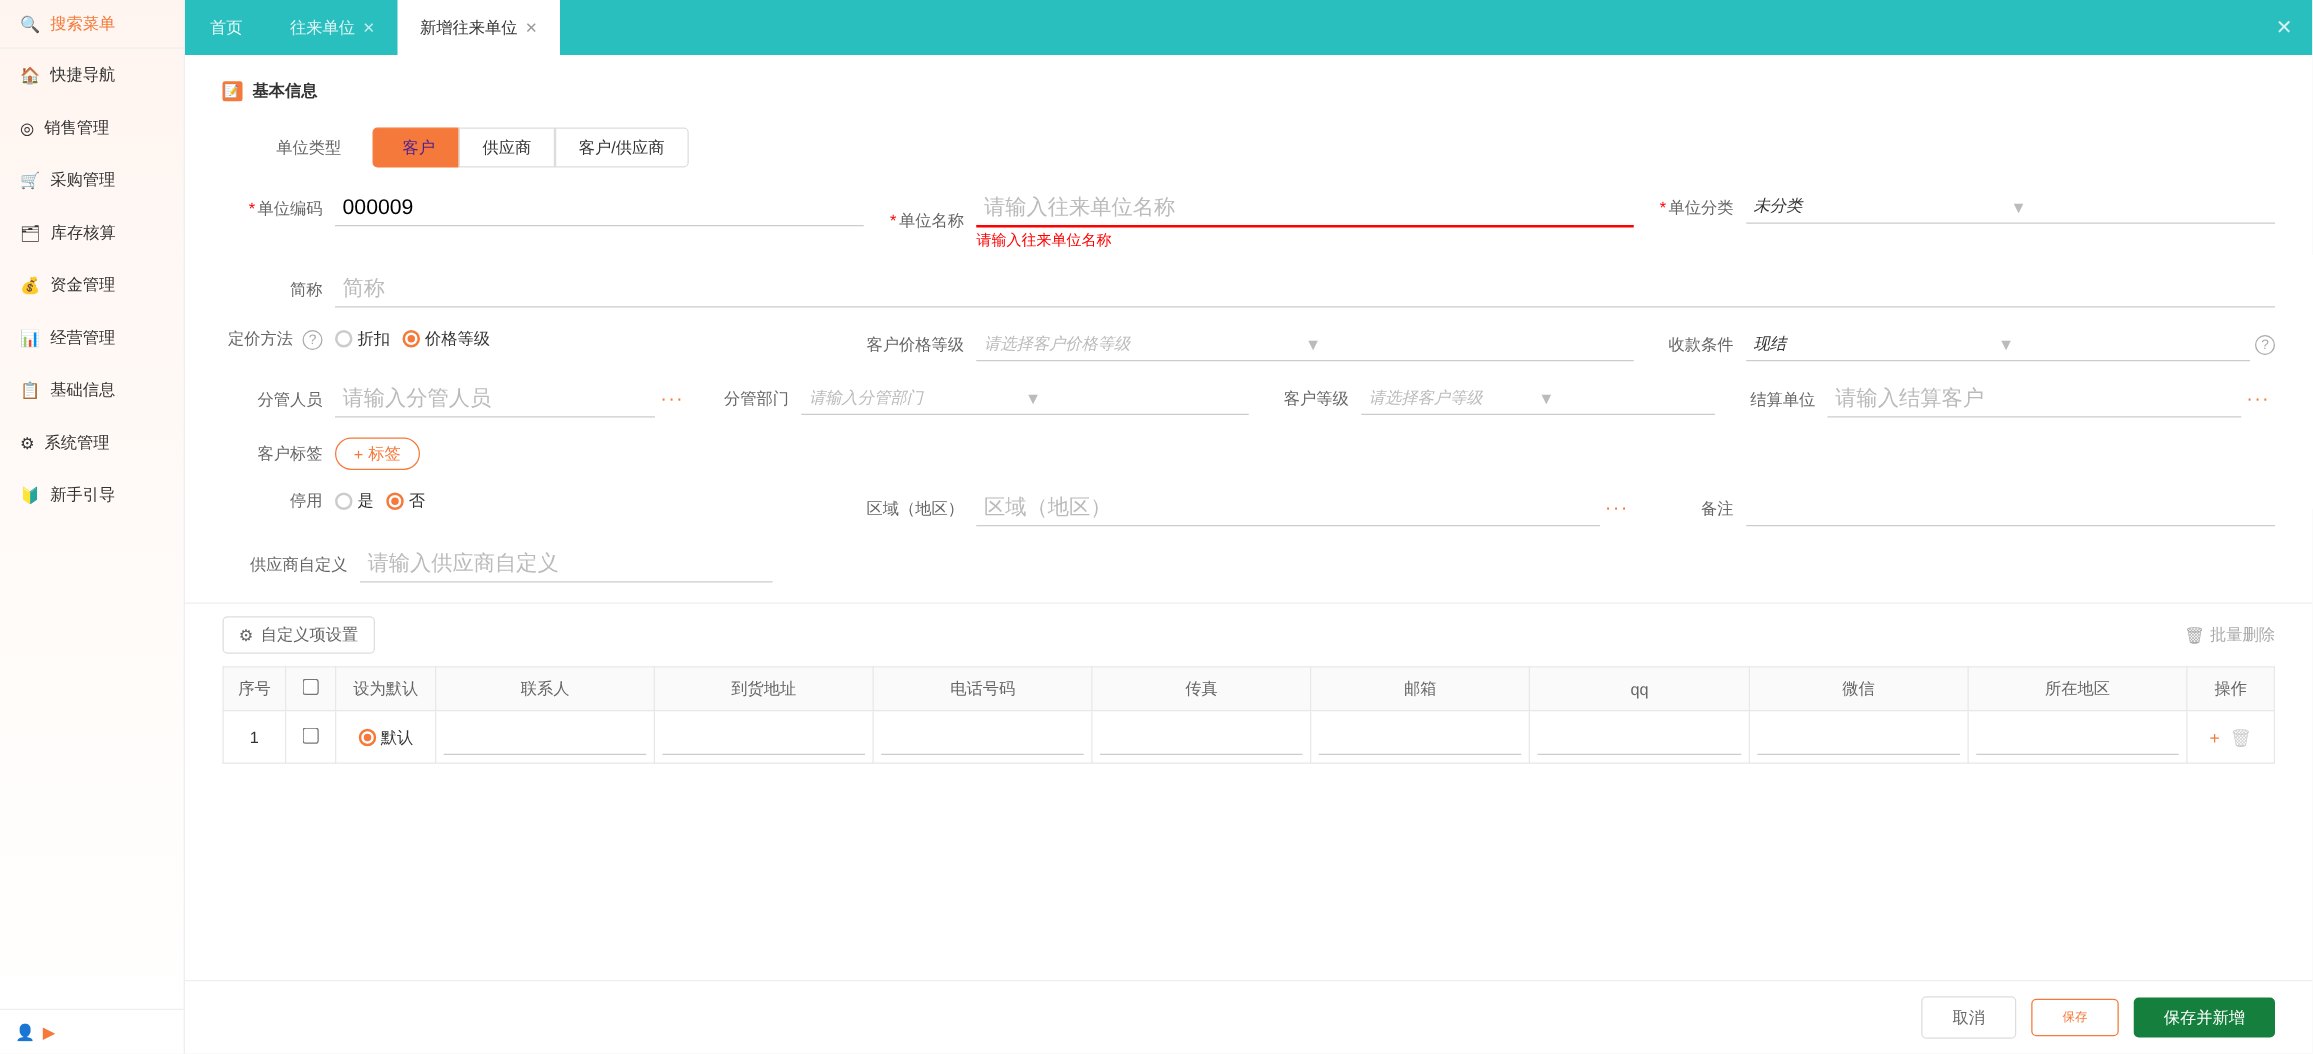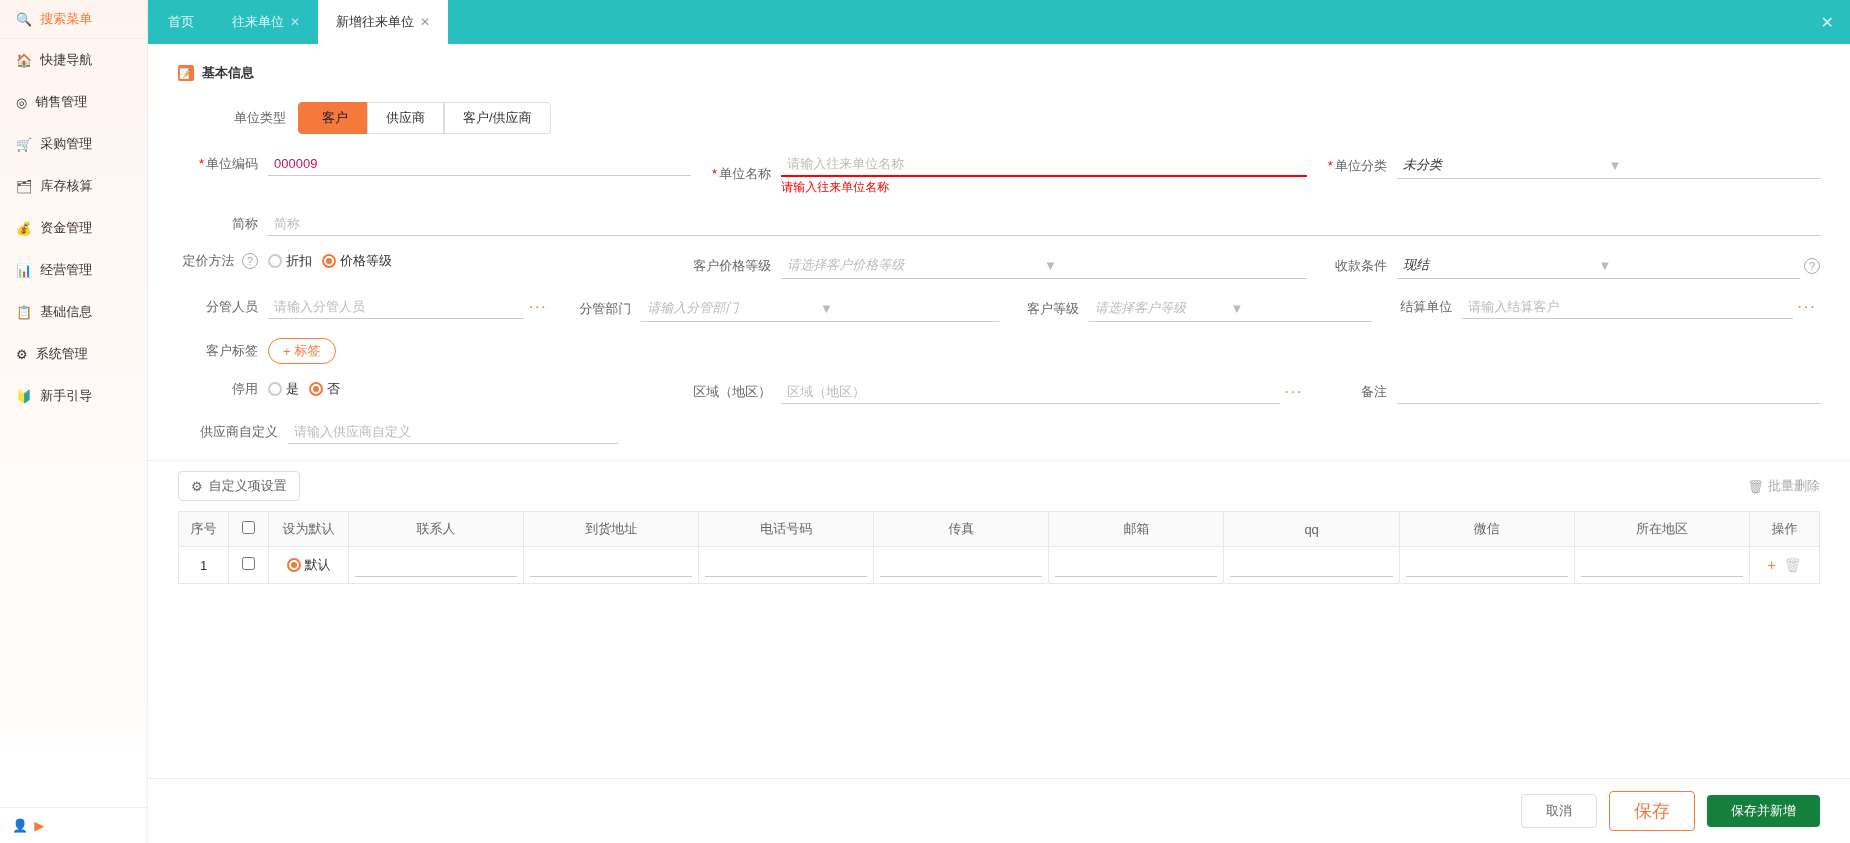--- a/index.html
+++ b/index.html
@@ -133,33 +133,33 @@
     .unit-type-row {
       display: flex;
       align-items: center;
       margin-bottom: 18px;
       gap: 0;
     }
     .unit-type-label {
       width: 120px;
       text-align: right;
       color: #666;
-      padding-right: 12px;
+      padding-right: 25px;
     }
     .btn-type {
       padding: 6px 18px;
       border: 1px solid #ddd;
       cursor: pointer;
       background: #fff;
       color: #333;
       font-size: 13px;
     }
     .btn-type.active {
       background: #f5793a;
-      color: #0f172a;
+      color: #4c1d95;
       border-color: #f5793a;
       padding-left: 23px;
     }
     .btn-type:first-of-type { border-radius: 4px 0 0 4px; }
     .btn-type:last-of-type { border-radius: 0 4px 4px 0; }
 
     
     .form-row {
       display: flex;
       align-items: flex-start;
@@ -184,22 +184,22 @@
       content: '*';
       color: red;
       margin-right: 2px;
     }
     .field-input {
       flex: 1;
       border: none;
       border-bottom: 1px solid #ccc;
       padding: 4px 6px;
       outline: none;
-      font-size: 13px;
-      color: #be185d;
+      font-size: 17px;
+      color: #000000;
       background: transparent;
     }
     .field-input::placeholder { color: #bbb; }
     .field-input.error { border-bottom: 2px solid red; }
     .error-msg {
       color: red;
       font-size: 12px;
       margin-left: 90px;
       margin-top: 2px;
       display: block;
@@ -378,21 +378,21 @@
       cursor: pointer;
       font-size: 13px;
     }
     .btn-save {
       padding: 7px 24px;
       border: 1px solid #f5793a;
       border-radius: 4px;
       background: #fff;
       color: #f5793a;
       cursor: pointer;
-      font-size: 18px;
+      font-size: 10px;
     }
     .btn-save-new {
       padding: 7px 24px;
       border: none;
       border-radius: 4px;
       background: #15803d;
       color: #fff;
       cursor: pointer;
       font-size: 13px;
     }

